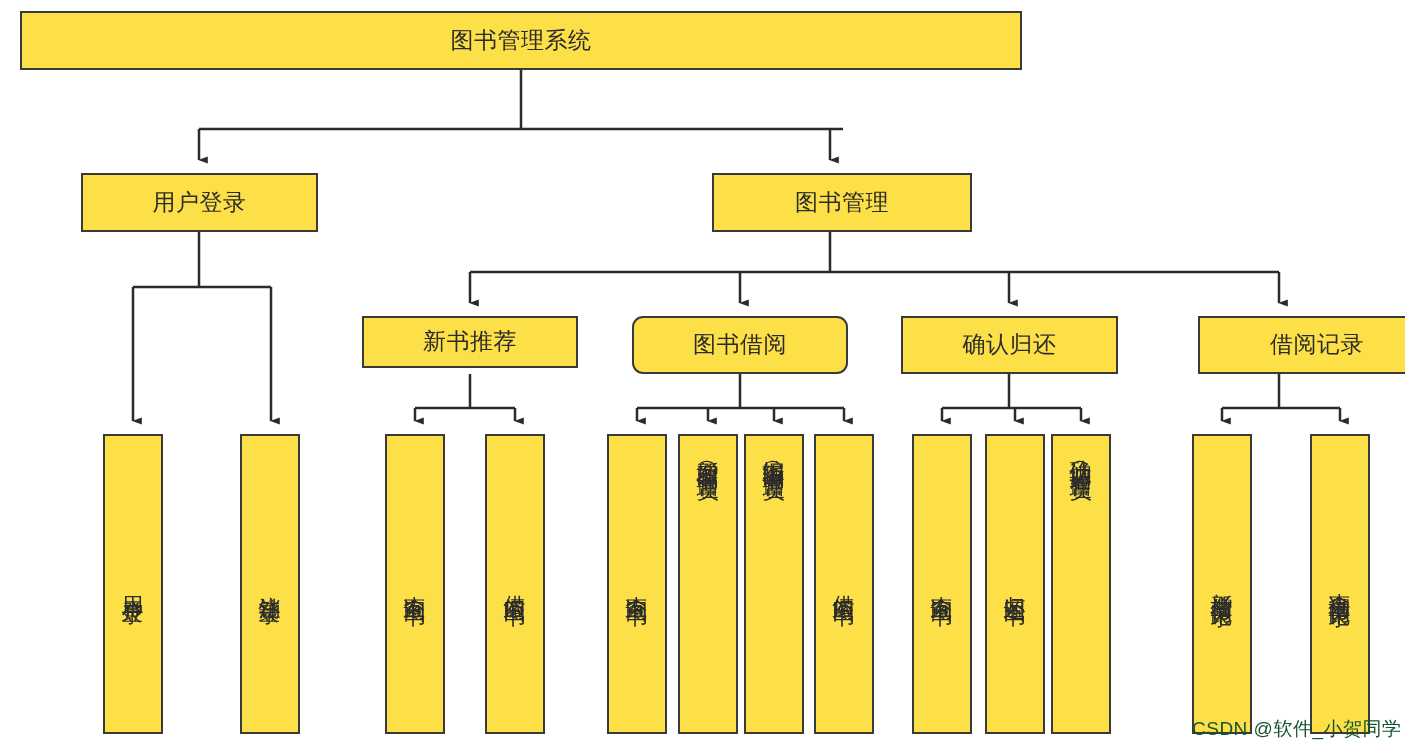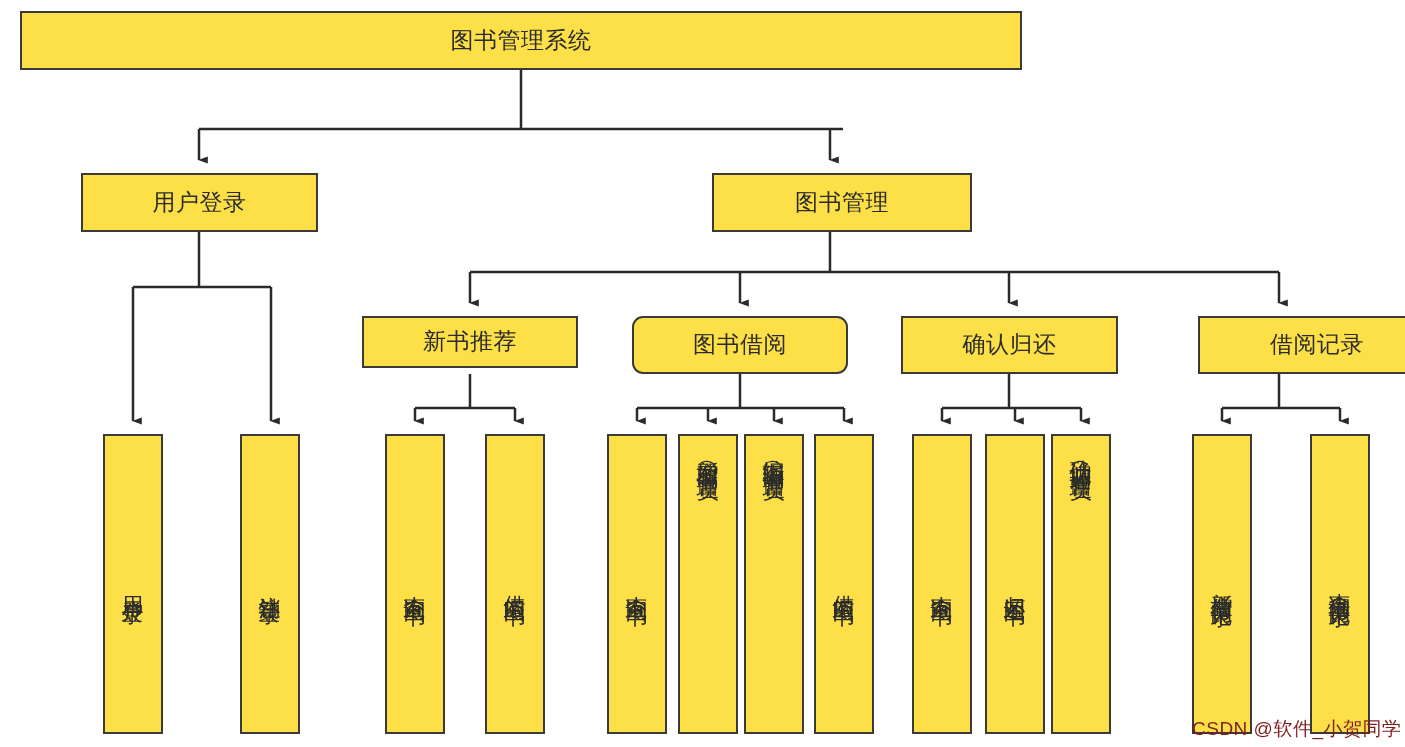--- a/index.html
+++ b/index.html
@@ -56,21 +56,21 @@
     writing-mode: vertical-rl;
     text-orientation: upright;
     letter-spacing: 3px;
     line-height: 1.05;
     white-space: nowrap;
     display: block;
   }
   .watermark {
     position: absolute;
     font-size: 19px;
-    color: #7f1d1d;
+    color: #14532d;
     letter-spacing: 0.5px;
     white-space: nowrap;
     user-select: none;
   }
 </style>
 </head>
 <body>
 
 <div id="canvas">
 

